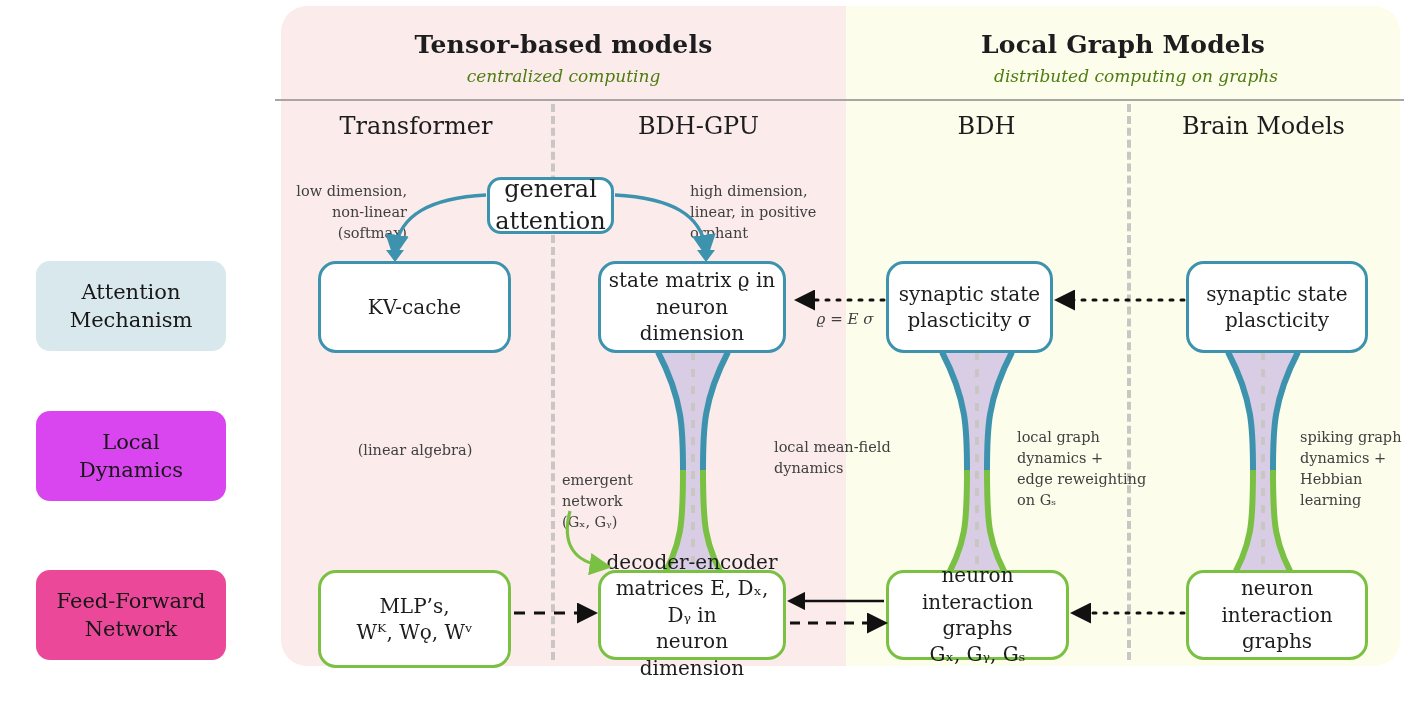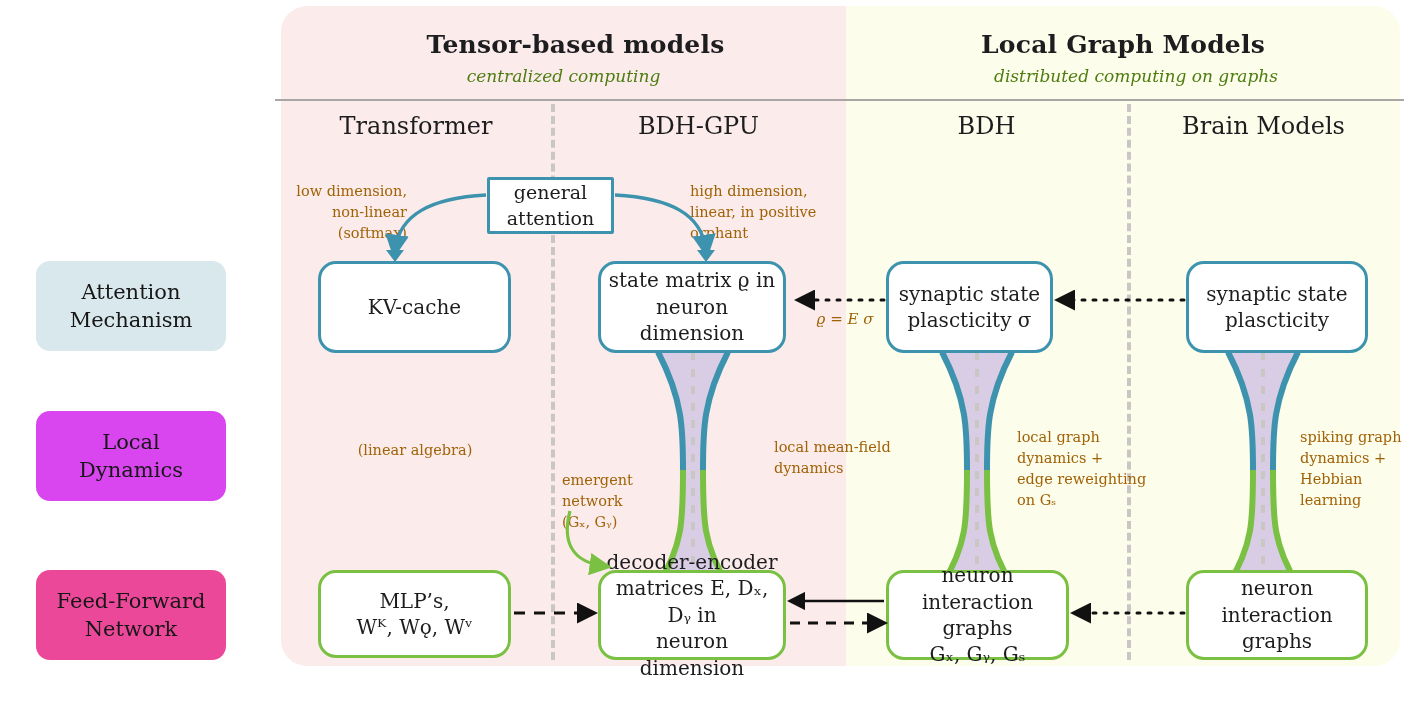--- a/index.html
+++ b/index.html
@@ -52,25 +52,25 @@
 
   
   .node{
     position:absolute;background:#ffffff;border-radius:18px;
     display:flex;align-items:center;justify-content:center;text-align:center;
     font-size:20px;line-height:1.32;box-sizing:border-box;
     z-index:6;
   }
   .node.teal{border:3px solid #3d93ad;}
   .node.green{border:3px solid #7ac143;}
-  .node.small{font-size:19px;border-radius:2px;}
+  .node.small{font-size:24px;border-radius:14px;}
 
   
   .anno{
-    position:absolute;font-size:14.5px;line-height:1.45;color:#a16207;
+    position:absolute;font-size:14.5px;line-height:1.45;color:#404040;
     z-index:7;
   }
   .anno.r{text-align:right;}
   .anno.c{text-align:center;}
 
   
   svg.layer{position:absolute;left:0;top:0;width:1422px;height:728px;overflow:visible;}
   svg#under{z-index:3;}
   svg#over{z-index:8;}
 </style>
@@ -79,21 +79,21 @@
 
 <div id="stage">
 
   <div class="panel" id="panel-tensor"></div>
   <div class="panel" id="panel-graph"></div>
   <div id="rule"></div>
 
   <div class="vdash" style="left:551px;top:104px;height:556px;"></div>
   <div class="vdash" style="left:1127px;top:104px;height:556px;"></div>
 
-  <div class="grp-title" style="left:281px;top:30px;width:565px;padding-left:12px;">Tensor-based models</div>
+  <div class="grp-title" style="left:281px;top:30px;width:565px;">Tensor-based models</div>
   <div class="grp-sub" style="left:281px;top:66px;width:565px;">centralized computing</div>
 
   <div class="grp-title" style="left:846px;top:30px;width:554px;">Local Graph Models</div>
   <div class="grp-sub" style="left:846px;top:66px;width:554px;padding-left:13px;">distributed computing on graphs</div>
 
   <div class="col-title" style="left:551px;top:112px;width:295px;">BDH-GPU</div>
   <div class="col-title" style="left:281px;top:112px;width:270px;">Transformer</div>
   <div class="col-title" style="left:846px;top:112px;width:281px;">BDH</div>
   <div class="col-title" style="left:1127px;top:112px;width:273px;">Brain Models</div>
 
@@ -186,21 +186,21 @@
     </div>
   </div>
 
   <div class="node teal" style="left:1186px;top:261px;width:182px;height:92px;">
     <div>
       <div>synaptic state</div>
       <div>plascticity</div>
     </div>
   </div>
 
-  <div class="node green" style="left:318px;top:570px;width:193px;height:88px;">
+  <div class="node green" style="left:318px;top:570px;width:193px;height:98px;">
     <div>
       <div>MLP’s,</div>
       <div>Wᴷ,  Wǫ,  Wᵛ</div>
     </div>
   </div>
 
   <div class="node green" style="left:598px;top:570px;width:188px;height:90px;">
     <div>
       <div>decoder-encoder</div>
       <div>matrices E,  Dₓ,  Dᵧ in</div>

